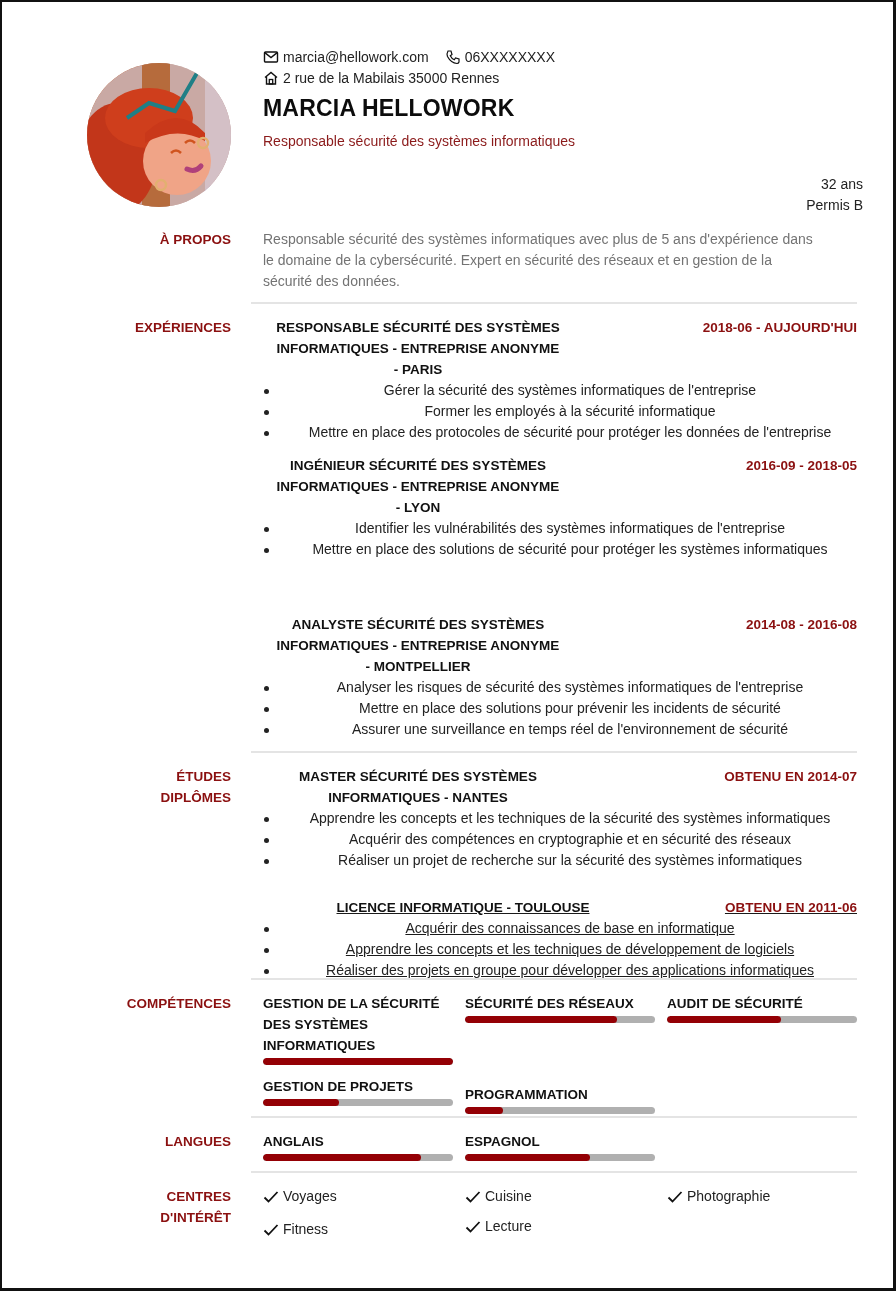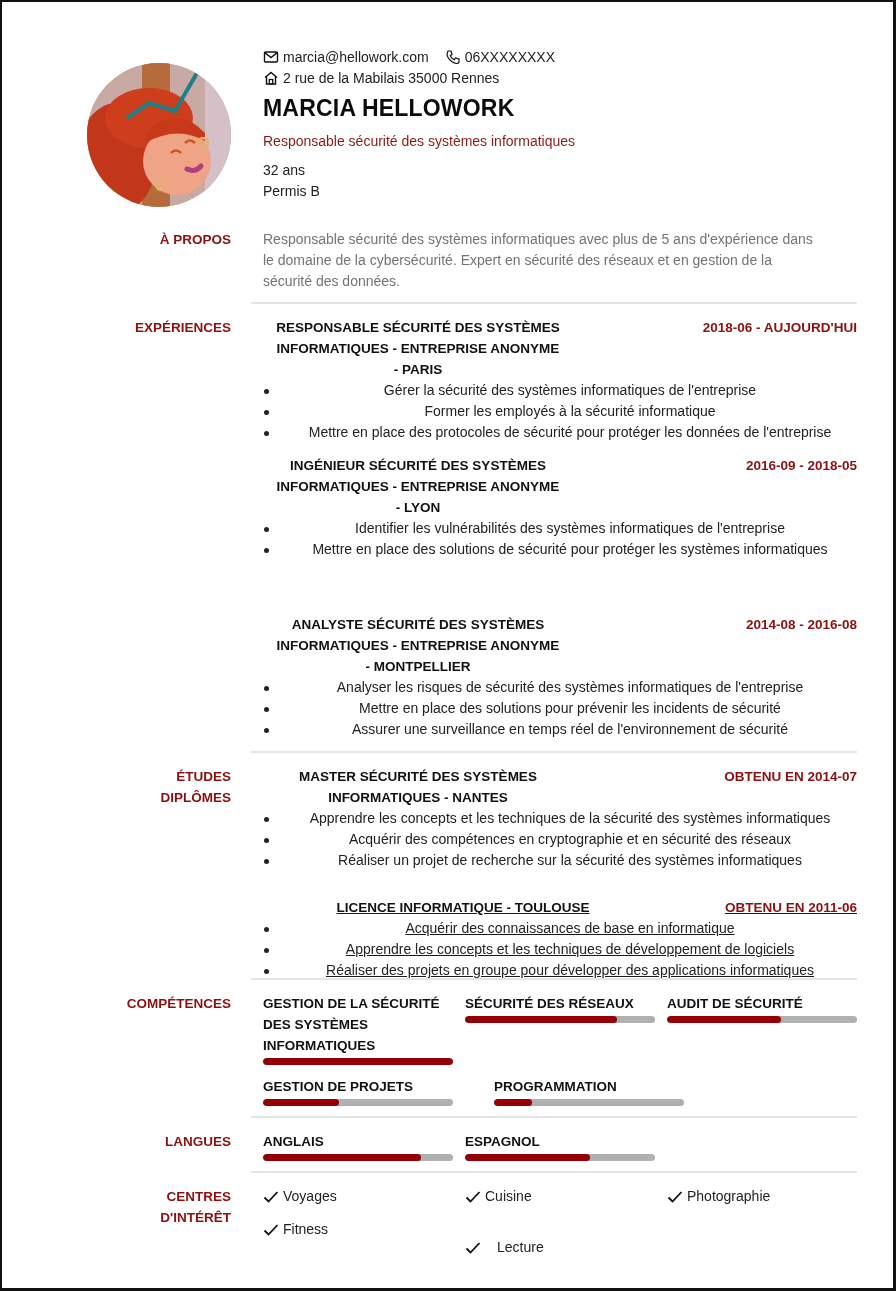--- a/index.html
+++ b/index.html
@@ -22,21 +22,21 @@
       background: linear-gradient(90deg, #c46a3c 0%, #b8582e 35%, #c8a7a0 60%, #d8c6cc 100%);
     }
     .avatar svg { width: 100%; height: 100%; display: block; }
 
     .header { position: absolute; left: 261px; top: 42px; width: 600px; }
     .contact-line { display: flex; align-items: flex-end; font-size: 14px; color: #222; height: 21px; }
     .contact-item { display: inline-flex; align-items: center; margin-right: 16px; }
     .contact-item svg { width: 16px; height: 16px; margin-right: 4px; }
     .name { font-size: 23px; font-weight: bold; color: #0c0c0c; margin-top: 9px; letter-spacing: 0.2px; }
     .job-title { font-size: 14px; color: #8b1a1a; margin-top: 11px; }
-    .meta { font-size: 14px; color: #222; margin-top: 11px; line-height: 21px; }
+    .meta { font-size: 14px; color: #222; margin-top: 25px; line-height: 21px; text-align: right; }
 
     .section { position: absolute; left: 0; width: 896px; }
     .section-label {
       position: absolute; left: 100px; width: 129px; text-align: right;
       font-size: 13.5px; font-weight: bold; color: #8b1010; line-height: 21px;
       text-transform: uppercase;
     }
     .section-body { position: absolute; left: 261px; width: 594px; }
     .sep { position: absolute; left: 249px; width: 606px; height: 2px; background: #e4e4e4; }
 
@@ -252,21 +252,21 @@
           </div>
       </div>
       <div class="skill" style="left:0; top:83px;">
         <div class="skill-name">
             <div>GESTION DE PROJETS</div>
           </div>
         <div class="bar">
             <div class="bar-fill" style="width: 40%;"></div>
           </div>
       </div>
-      <div class="skill" style="left:202px; top:83px;margin-left:29px;">
+      <div class="skill" style="left:202px; top:91px;">
         <div class="skill-name">
             <div>PROGRAMMATION</div>
           </div>
         <div class="bar">
             <div class="bar-fill" style="width: 20%;"></div>
           </div>
       </div>
     </div>
   </div>
   <div class="sep" style="top:1114px;"></div>
@@ -313,21 +313,21 @@
             <path d="M1.5 7.5 L5.5 11.5 L14.5 2" fill="none" stroke="#111" stroke-width="1.8"></path>
           </svg>
         <span>Photographie</span>
       </div>
       <div class="interest" style="left:0; top:33px;">
         <svg viewBox="0 0 16 14">
             <path d="M1.5 7.5 L5.5 11.5 L14.5 2" fill="none" stroke="#111" stroke-width="1.8"></path>
           </svg>
         <span>Fitness</span>
       </div>
-      <div class="interest" style="left:202px; top:51px;gap:12px;">
+      <div class="interest" style="left:202px; top:30px;">
         <svg viewBox="0 0 16 14">
             <path d="M1.5 7.5 L5.5 11.5 L14.5 2" fill="none" stroke="#111" stroke-width="1.8"></path>
           </svg>
         <span>Lecture</span>
       </div>
     </div>
   </div>
 
 </div>
 

